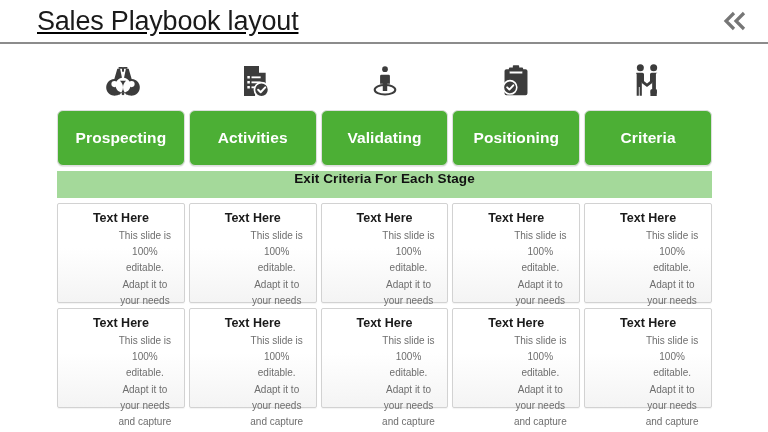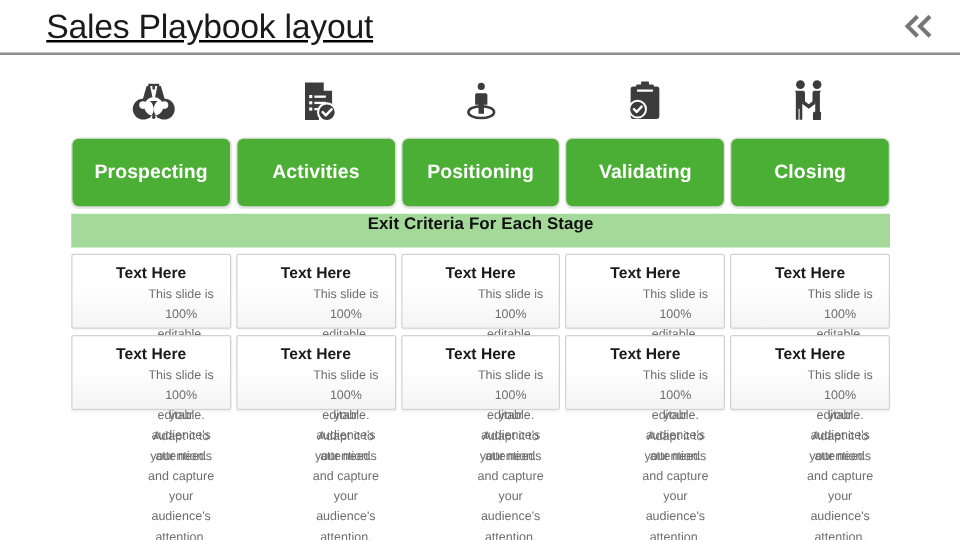--- a/index.html
+++ b/index.html
@@ -115,21 +115,21 @@
 
   
   .card-row {
     display: flex;
     width: 100%;
     margin-top: 5px;
     gap: 4px;
   }
   .card {
     flex: 1 1 0;
-    height: 60px;
+    height: 100px;
     background: linear-gradient(#ffffff 0%, #ffffff 45%, #f4f4f4 100%);
     border: 1px solid #d2d2d2;
     border-radius: 2px;
     padding: 7px 8px 4px 8px;
     text-align: center;
     box-shadow: 0 1px 1px rgba(0,0,0,0.05);
   }
   .card-title {
     font-size: 12.5px;
     font-weight: bold;
@@ -224,27 +224,27 @@
     </div>
 
     <div class="stage-row">
       <div class="stage-box">
         <span class="stage-label">Prospecting</span>
       </div>
       <div class="stage-box">
         <span class="stage-label">Activities</span>
       </div>
       <div class="stage-box">
+        <span class="stage-label">Validating</span>
+      </div>
+      <div class="stage-box">
         <span class="stage-label">Positioning</span>
       </div>
       <div class="stage-box">
-        <span class="stage-label">Validating</span>
-      </div>
-      <div class="stage-box">
-        <span class="stage-label">Closing</span>
+        <span class="stage-label">Criteria</span>
       </div>
     </div>
 
     <div class="band">
       <span class="band-label">Exit Criteria For Each Stage</span>
     </div>
     <div class="card-row">
       <div class="card">
         <div class="card-title">Text Here</div>
         <div class="card-body">This slide is 100% editable. Adapt it to your needs and capture your audience's attention.</div>

